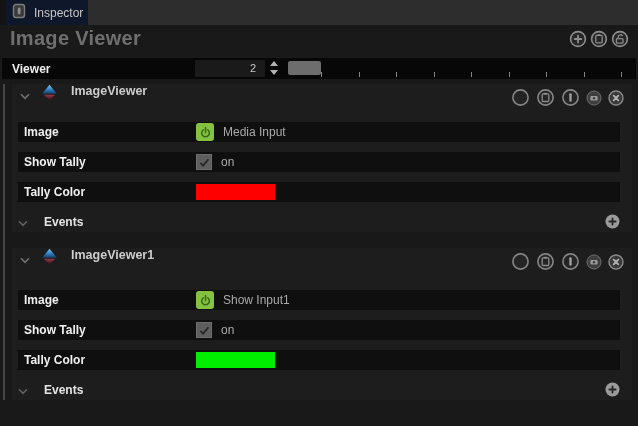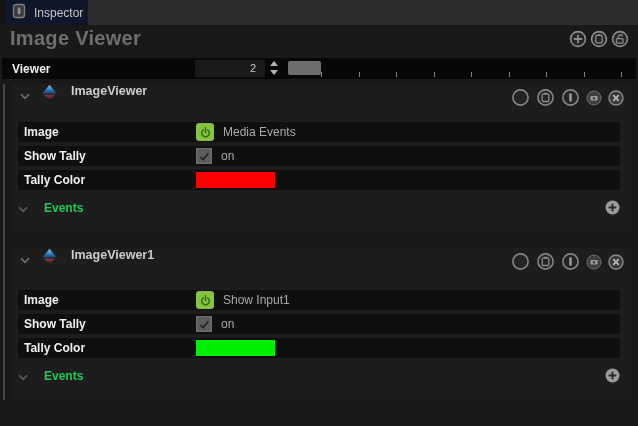--- a/index.html
+++ b/index.html
@@ -31,30 +31,30 @@
   .section{position:absolute;left:12px;width:620px;background:#1d1d1d;}
   #section-0{top:84px;height:148px;}
   #section-1{top:248px;height:152px;}
   .sec-header{position:relative;height:26px;display:flex;padding-left:8px;}
   .sec-chevron{margin-top:2px;}
   .sec-diamond{margin-left:11px;}
   .sec-title{margin-left:13px;font-size:12.5px;font-weight:bold;color:#cccccc;}
   .sec-icons{position:absolute;right:8px;top:4px;display:flex;align-items:center;gap:6px;}
   .rows{margin:12px 0 0 6px;width:602px;}
   .rows.late{margin-top:16px;}
-  .prow{position:relative;height:20px;margin-bottom:4px;background:#0f0f0f;display:flex;align-items:center;}
+  .prow{position:relative;height:20px;margin-bottom:10px;background:#0f0f0f;display:flex;align-items:center;}
   .plabel{margin-left:6px;font-size:12px;font-weight:bold;color:#f0f0f0;}
   .pvalue{position:absolute;left:178px;top:0;height:100%;display:flex;align-items:center;gap:9px;}
   .power-btn{width:18px;height:18px;border-radius:3px;background:#86c241;display:flex;align-items:center;justify-content:center;}
   .checkbox{width:16px;height:16px;background:#5e5e5e;border:1px solid #6e6e6e;box-sizing:border-box;
             display:flex;align-items:center;justify-content:center;}
   .swatch{width:79px;height:16px;}
   .pvtext{font-size:12px;color:#a9a9a9;}
   .events-row{position:relative;height:20px;margin-top:8px;display:flex;align-items:center;padding-left:6px;}
-  .events-label{margin-left:16px;font-size:12px;font-weight:bold;color:#22c55e;}
+  .events-label{margin-left:16px;font-size:12px;font-weight:bold;color:#e5e5e5;}
   .plus-filled{position:absolute;right:12px;top:2px;}
 </style>
 </head>
 <body>
 
 <svg width="0" height="0" style="position:absolute">
   <defs>
     <linearGradient id="gblue" x1="0" y1="0" x2="0" y2="1">
       <stop offset="0" stop-color="#85c8f2"></stop>
         <stop offset="0.55" stop-color="#2e7fc0"></stop>
@@ -179,21 +179,21 @@
     <div class="rows">
       <div class="prow">
         <span class="plabel">Image</span>
         <div class="pvalue">
           <span class="power-btn" style="background-color: rgb(134, 194, 65);">
             <svg width="15" height="15" viewBox="0 0 18 18">
               <path d="M11.64 5.83 A4.6 4.6 0 1 1 6.36 5.83" fill="none" stroke="#356b16" stroke-width="1.8" stroke-linecap="round"></path>
               <path d="M9 3 V9.2" stroke="#356b16" stroke-width="1.8" stroke-linecap="round"></path>
             </svg>
           </span>
-          <span class="pvtext">Media Events</span>
+          <span class="pvtext">Media Input</span>
         </div>
       </div>
       <div class="prow">
         <span class="plabel">Show Tally</span>
         <div class="pvalue">
           <span class="checkbox">
             <svg width="13" height="13" viewBox="0 0 16 16">
                 <polyline points="3,8.5 6.3,11.8 12.8,4" fill="none" stroke="#262626" stroke-width="2.2"></polyline>
               </svg>
           </span>

